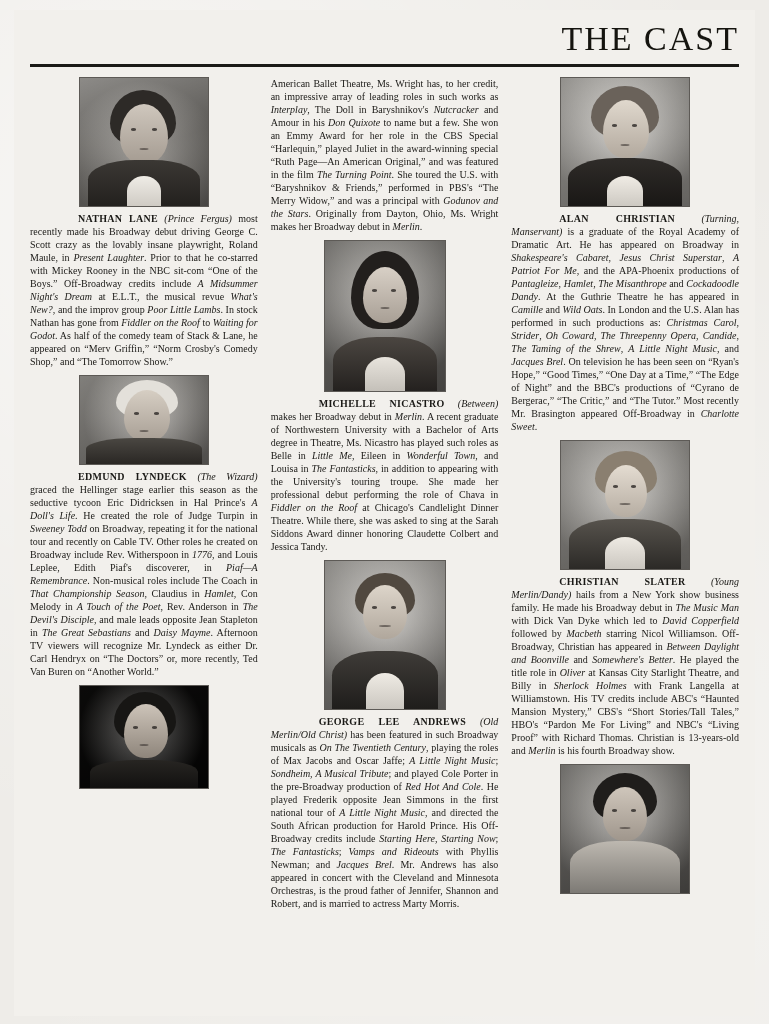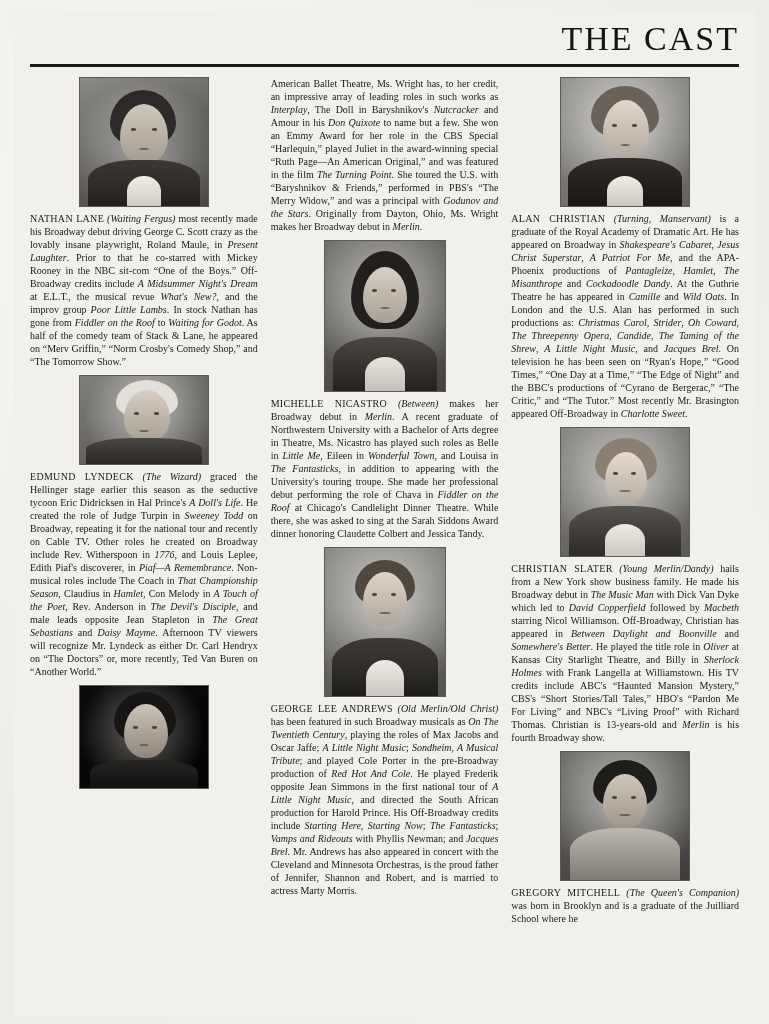--- a/index.html
+++ b/index.html
@@ -60,22 +60,23 @@
     font-size: 10px;
     line-height: 1.3;
     text-align: justify;
     text-justify: inter-word;
     hyphens: auto;
     margin-bottom: 7px;
     color: #1a1916;
   }
   .bio .nm {
     font-variant: small-caps;
-    font-weight: normal;
+    font-weight: bold;
     letter-spacing: 0.3px;
+    margin-left: 48px;
   }
   .bio i { font-style: italic; }
   .photo {
     position: relative;
     background: #8e8b86;
     margin: 0 auto 5px auto;
     overflow: hidden;
     border: 1px solid #5d5a56;
   }
   
@@ -148,21 +149,21 @@
             <div class="p-face" style="left:40px;top:26px;width:48px;height:60px;background:linear-gradient(180deg,#cfc7bd,#a49b91);"></div>
             <div class="p-eye" style="left:51px;top:50px;"></div>
             <div class="p-eye" style="left:72px;top:50px;"></div>
             <div class="p-mouth" style="top:70px;"></div>
             <div class="p-torso" style="bottom:0;width:112px;height:46px;background:linear-gradient(180deg,#3b3834,#23211e);"></div>
             <div class="p-shirt" style="bottom:0;width:34px;height:30px;background:linear-gradient(180deg,#efece6,#cfcbc4);"></div>
           </div>
         </div>
         <div class="bio">
           <span class="nm">NATHAN LANE</span>
-          <i>(Waiting Fergus)</i>
+          <i>(Prince Fergus)</i>
           <span> most recently made his Broadway debut driving George C. Scott crazy as the lovably insane playwright, Roland Maule, in <i>Present Laughter</i>. Prior to that he co-starred with Mickey Rooney in the NBC sit-com “One of the Boys.” Off-Broadway credits include <i>A Midsummer Night's Dream</i> at E.L.T., the musical revue <i>What's New?</i>, and the improv group <i>Poor Little Lambs</i>. In stock Nathan has gone from <i>Fiddler on the Roof</i> to <i>Waiting for Godot</i>. As half of the comedy team of Stack &amp; Lane, he appeared on “Merv Griffin,” “Norm Crosby's Comedy Shop,” and “The Tomorrow Show.”</span>
         </div>
 
         <div class="photo-wrap">
           <div class="photo" style="width:128px;height:88px;background:linear-gradient(150deg,#cfccc6,#7e7b77);">
             <div class="p-bg" style="background:radial-gradient(circle at 55% 45%, rgba(255,255,255,0.22), rgba(0,0,0,0.38) 78%);"></div>
             <div class="p-hair" style="left:36px;top:4px;width:62px;height:38px;background:#e3e0da;"></div>
             <div class="p-face" style="left:44px;top:14px;width:46px;height:52px;background:linear-gradient(180deg,#d6cec3,#a79e94);"></div>
             <div class="p-eye" style="left:54px;top:36px;"></div>
             <div class="p-eye" style="left:74px;top:36px;"></div>
@@ -282,23 +283,18 @@
           <div class="photo" style="width:128px;height:128px;background:linear-gradient(160deg,#c9c6c0,#6f6c68);">
             <div class="p-bg" style="background:radial-gradient(circle at 50% 40%, rgba(255,255,255,0.26), rgba(0,0,0,0.45) 80%);"></div>
             <div class="p-hair" style="left:32px;top:8px;width:64px;height:48px;background:#1f1d1b;"></div>
             <div class="p-face" style="left:42px;top:22px;width:44px;height:54px;background:linear-gradient(180deg,#cfc6bb,#9f968c);"></div>
             <div class="p-eye" style="left:51px;top:44px;"></div>
             <div class="p-eye" style="left:70px;top:44px;"></div>
             <div class="p-mouth" style="top:62px;width:11px;"></div>
             <div class="p-torso" style="bottom:0;width:110px;height:52px;background:linear-gradient(180deg,#bdb8b0,#7d7a75);"></div>
           </div>
         </div>
-        <div class="bio">
-          <span class="nm">GREGORY MITCHELL</span>
-          <i>(The Queen's Companion)</i>
-          <span> was born in Brooklyn and is a graduate of the Juilliard School where he</span>
-        </div>
 
       </div>
 
     </div>
   </div>
 </div>
 
 </body></html>

